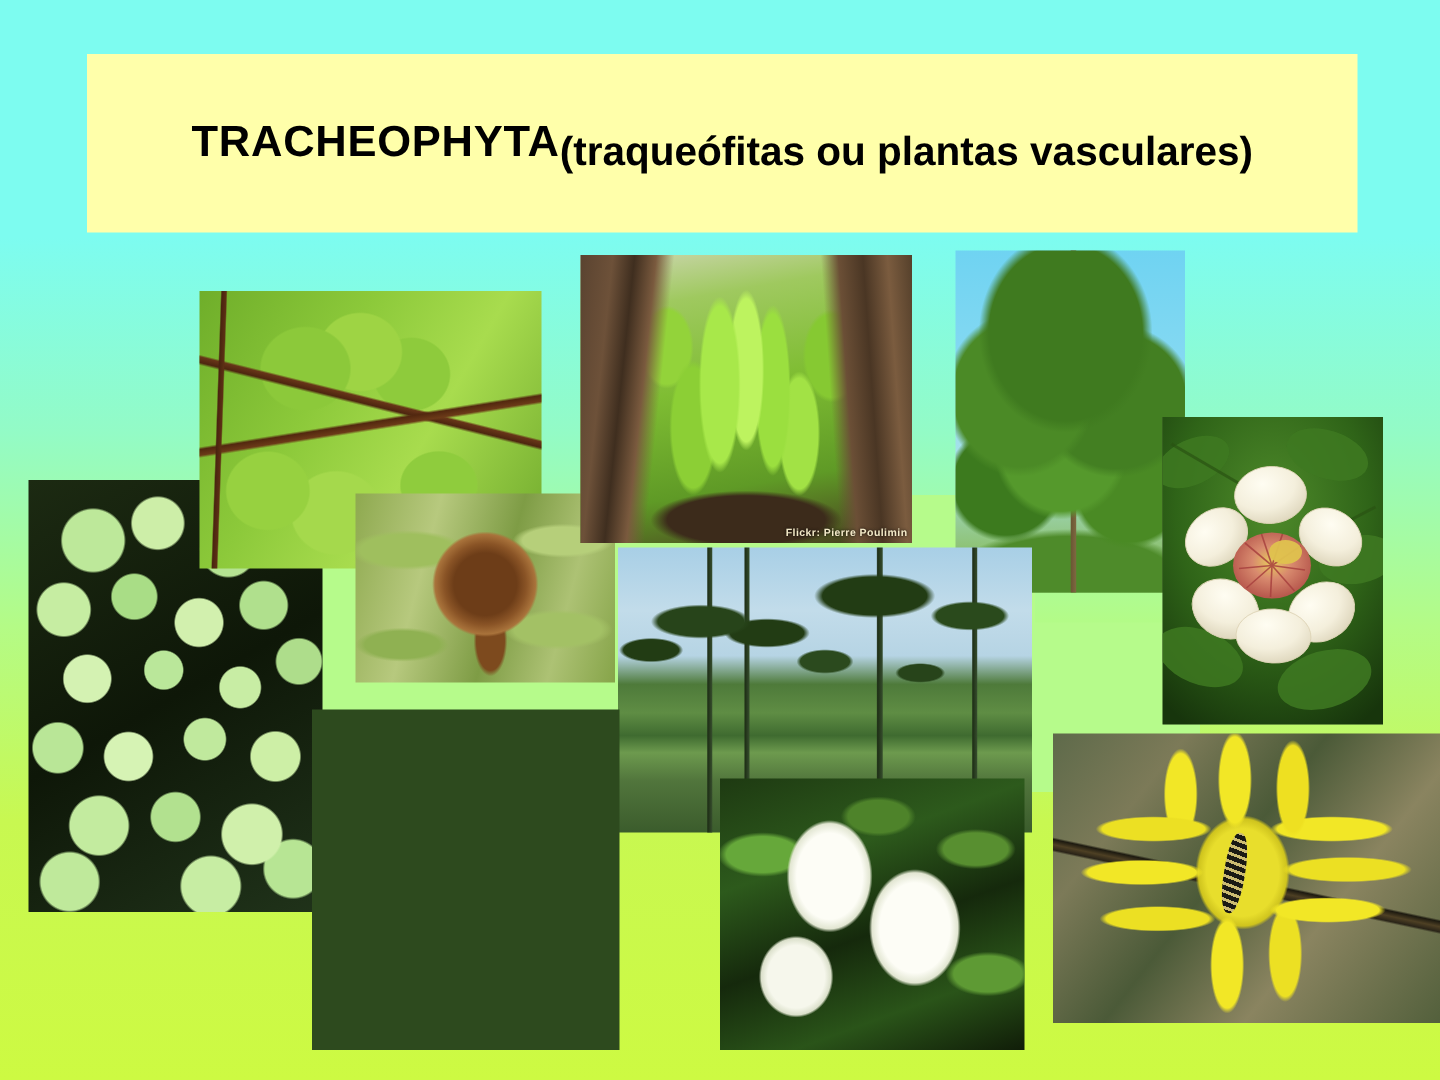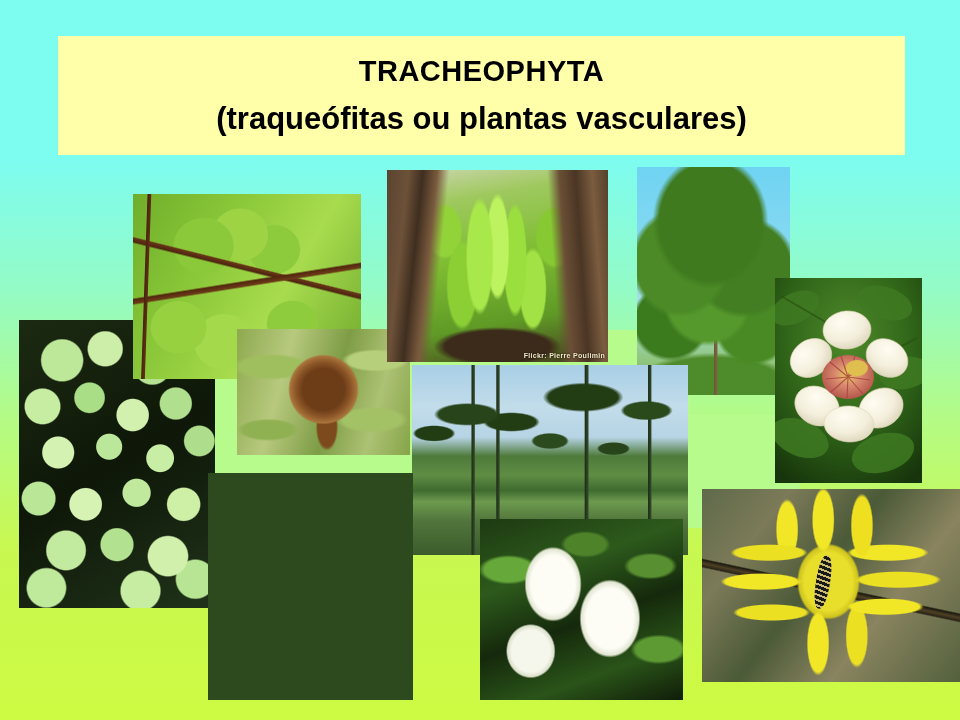--- a/index.html
+++ b/index.html
@@ -24,35 +24,35 @@
 
   
   #title-banner {
     position: absolute;
     left: 58px;
     top: 36px;
     width: 847px;
     height: 119px;
     background: #ffffaa;
     display: flex;
-    flex-direction: column;
+    flex-direction: row;
     align-items: center;
     justify-content: center;
     box-sizing: border-box;
   }
   #title-line1 {
     font-size: 29px;
     font-weight: bold;
     color: #000000;
     letter-spacing: 0.5px;
     line-height: 1.15;
     text-align: center;
   }
   #title-line2 {
-    font-size: 31px;
+    font-size: 27px;
     font-weight: bold;
     color: #000000;
     line-height: 1.15;
     text-align: center;
     margin-top: 13px;
   }
 
   
   .backing-plate {
     position: absolute;

